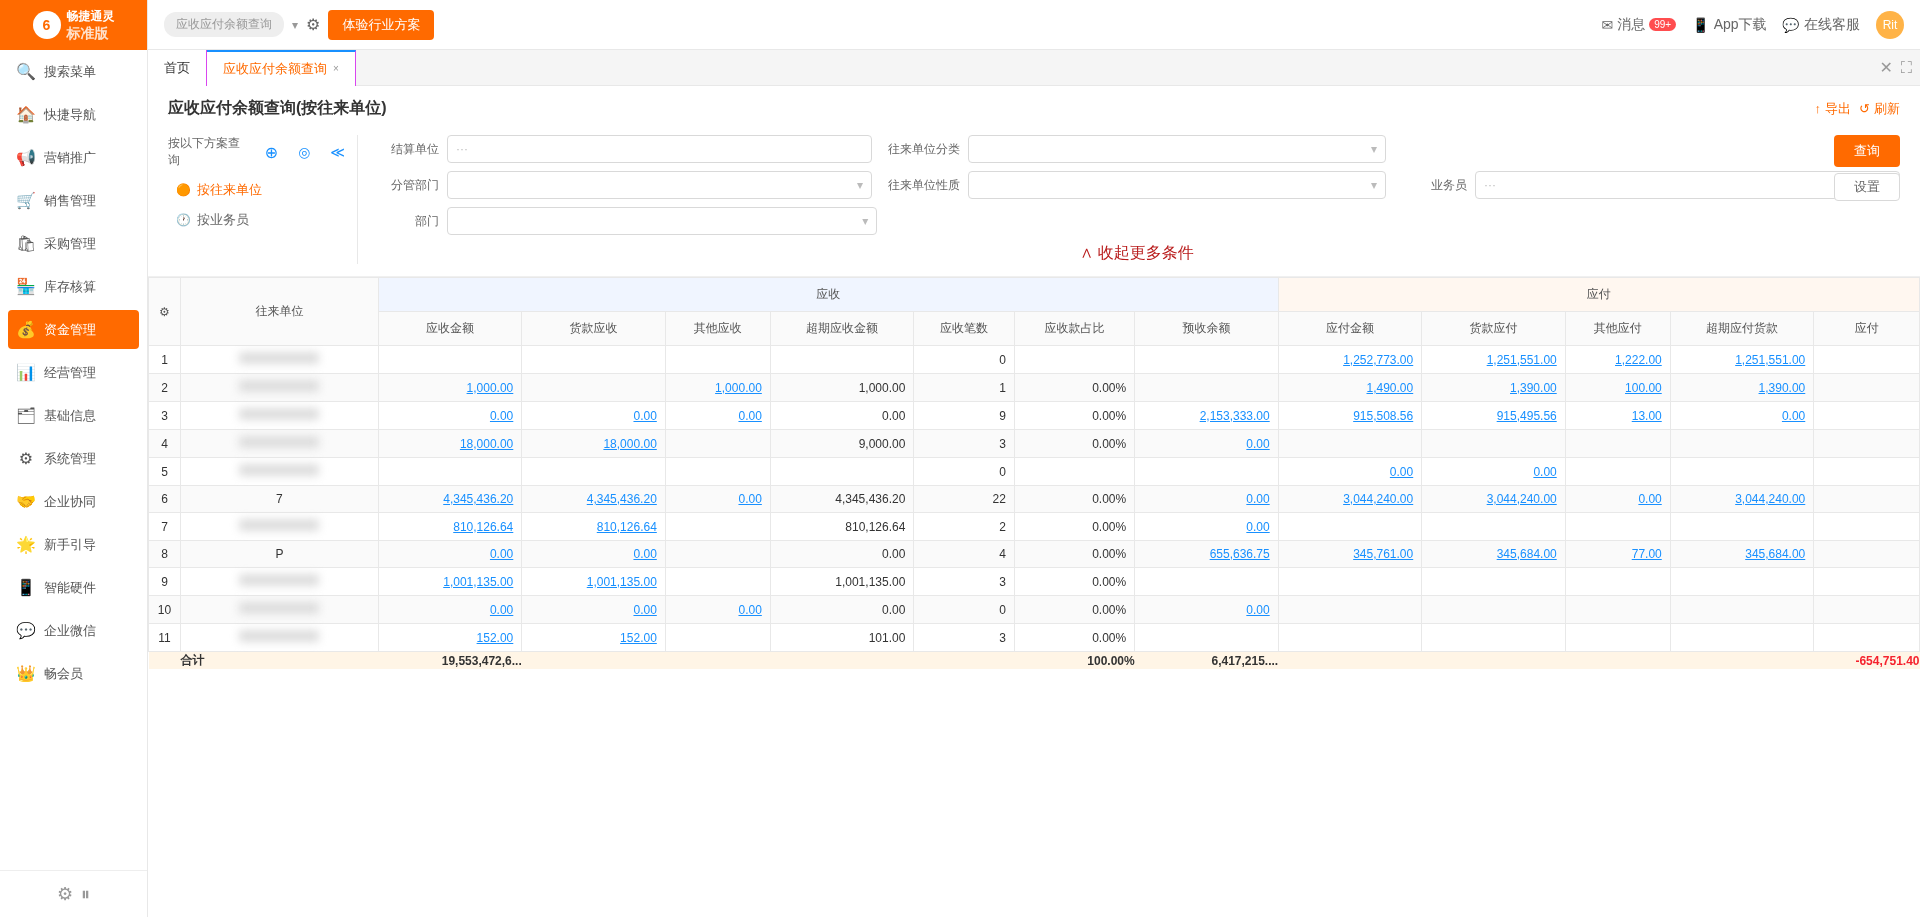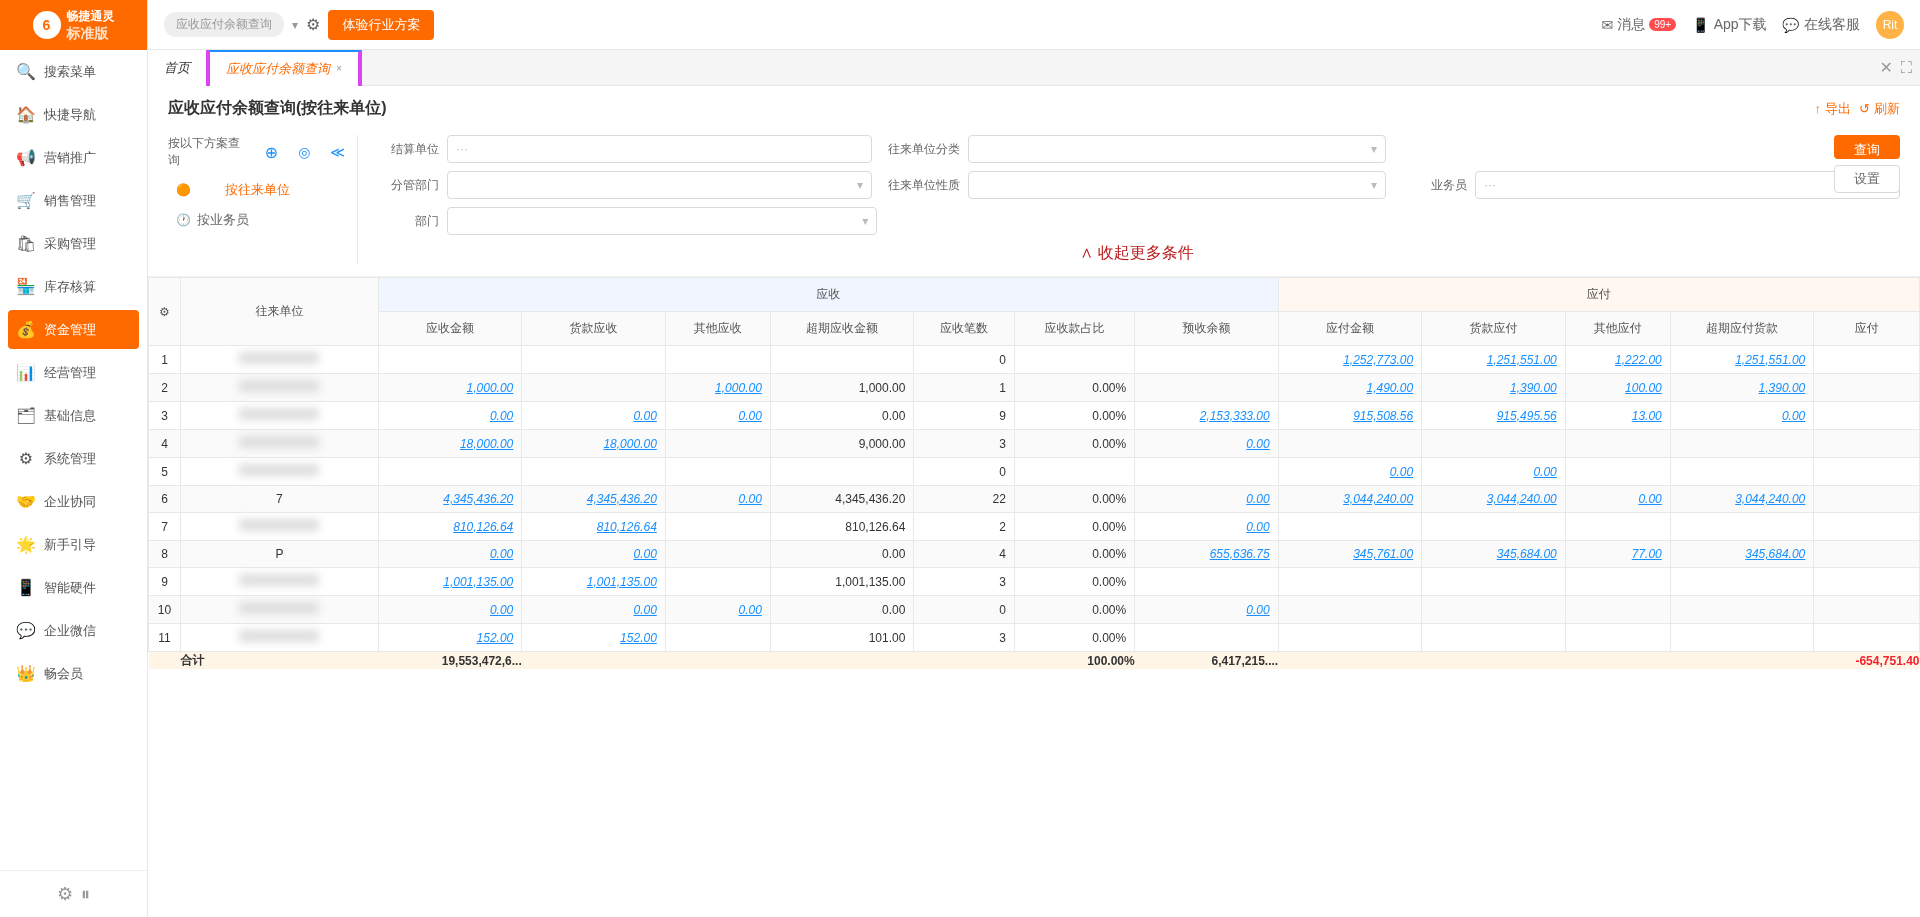--- a/index.html
+++ b/index.html
@@ -27,51 +27,51 @@
     .topbar { height: 50px; background: #fff; border-bottom: 1px solid #e8e8e8; display: flex; align-items: center; padding: 0 16px; gap: 12px; }
     .topbar-left { display: flex; align-items: center; gap: 8px; flex: 1; }
     .topbar-right { display: flex; align-items: center; gap: 16px; }
     .topbar-btn { background: #ff6a00; color: #fff; border: none; padding: 6px 14px; border-radius: 4px; cursor: pointer; font-size: 13px; }
     .topbar-icon { color: #666; cursor: pointer; font-size: 14px; display: flex; align-items: center; gap: 4px; }
     .badge { background: #ff4d4f; color: #fff; border-radius: 10px; padding: 1px 5px; font-size: 10px; }
     .gear-icon { color: #666; cursor: pointer; font-size: 16px; }
 
     
     .tab-bar { background: #f5f5f5; border-bottom: 1px solid #e8e8e8; display: flex; align-items: center; padding: 0 0 0 0; height: 36px; }
-    .tab-item { padding: 8px 16px; cursor: pointer; font-size: 13px; color: #666; display: flex; align-items: center; gap: 6px; height: 36px; border-right: 4px solid #d946ef; font-style: italic; }
+    .tab-item { padding: 8px 16px; cursor: pointer; font-size: 13px; color: #666; display: flex; align-items: center; gap: 6px; height: 36px; border-right: 1px solid #d946ef; }
     .tab-item.home { background: #fff; color: #333; }
     .tab-item.active { background: #fff; color: #ff6a00; border-top: 2px solid #1890ff; border-bottom: none; }
     .tab-item .close-btn { color: #999; font-size: 10px; cursor: pointer; }
     .tab-bar-right { margin-left: auto; display: flex; align-items: center; padding-right: 8px; gap: 8px; }
 
     
     .page-content { flex: 1; overflow: hidden; display: flex; flex-direction: column; background: #fff; }
 
     
     .page-header { padding: 12px 20px 8px; display: flex; align-items: center; justify-content: space-between; background: #fff; }
     .page-title { font-size: 16px; font-weight: bold; color: #333; }
     .page-actions { display: flex; gap: 8px; }
     .action-btn { color: #ff6a00; border: none; background: transparent; cursor: pointer; font-size: 13px; display: flex; align-items: center; gap: 4px; }
 
     
     .filter-area { background: #fff; padding: 8px 20px 12px; border-bottom: 1px solid #f0f0f0; }
     .scheme-option { display: flex; align-items: center; gap: 6px; padding: 4px 8px; cursor: pointer; border-radius: 4px; }
     .scheme-option.active { color: #ff6a00; }
 
     
-    .query-btn { background: #ff6a00; color: #fff; border: none; padding: 6px 20px; border-radius: 4px; cursor: pointer; font-size: 13px; height: 24px; }
+    .query-btn { background: #ff6a00; color: #fff; border: none; padding: 6px 20px; border-radius: 4px; cursor: pointer; font-size: 13px; height: 32px; }
     .settings-btn { border: 1px solid #d9d9d9; color: #666; background: #fff; padding: 4px 8px; border-radius: 4px; cursor: pointer; font-size: 13px; height: 28px; }
 
     
     .table-container { flex: 1; overflow: auto; margin: 0; }
     table { width: 100%; border-collapse: collapse; font-size: 12px; }
     thead tr th { background: #fafafa; border: 1px solid #e8e8e8; padding: 8px 6px; text-align: center; font-weight: 500; color: #555; white-space: nowrap; position: sticky; top: 0; z-index: 2; }
     tbody tr td { border: 1px solid #e8e8e8; padding: 6px 8px; text-align: center; color: #333; white-space: nowrap; }
     tbody tr:nth-child(even) { background: #fafafa; }
-    .link-text { color: #1890ff; text-decoration: underline; cursor: pointer; font-style: italic; }
+    .link-text { color: #1890ff; text-decoration: underline; cursor: pointer; }
     .th-group { text-align: center; background: #f0f5ff; }
     .th-group-2 { text-align: center; background: #fff7f0; }
     .num-cell { text-align: right; }
     .total-row td { background: #fff5e6; font-weight: bold; }
 
     
     .blurred { filter: blur(4px); user-select: none; color: transparent; background: #ddd; border-radius: 2px; display: inline-block; min-width: 60px; height: 14px; }
     .filter-item { display: flex; align-items: center; gap: 8px; }
     .filter-item-label { color: #666; font-size: 12px; min-width: 65px; text-align: right; flex-shrink: 0; }
     .filter-item-input { flex: 1; border: 1px solid #d9d9d9; border-radius: 4px; padding: 4px 8px; font-size: 12px; height: 28px; background: #fff; display: flex; align-items: center; justify-content: space-between; cursor: pointer; color: #333; }
@@ -224,21 +224,21 @@
 
           <div style="width:190px;border-right:1px solid #e8e8e8;padding-right:12px;">
             <div style="display:flex;align-items:center;gap:20px;margin-bottom:8px;">
               <span style="color:#666;font-size:12px;">按以下方案查询</span>
               <span style="color:#1890ff;cursor:pointer;font-size:16px;">⊕</span>
               <span style="color:#1890ff;cursor:pointer;font-size:14px;">◎</span>
               <span style="color:#1890ff;cursor:pointer;font-size:14px;">≪</span>
             </div>
             <div class="scheme-option active">
               <span style="color:#ff6a00;font-size:12px;">🟠</span>
-              <span style="color:#ff6a00;font-size:13px;margin-left:28px;">按往来单位</span>
+              <span style="color:#ff6a00;font-size:13px;">按往来单位</span>
             </div>
             <div class="scheme-option" style="margin-top:4px;">
               <span style="color:#999;font-size:12px;">🕐</span>
               <span style="color:#666;font-size:13px;">按业务员</span>
             </div>
           </div>
 
           <div style="flex:1;padding-left:16px;position:relative;">
 
             <div style="display:grid;grid-template-columns:1fr 1fr 1fr;gap:10px 16px;margin-bottom:8px;">

